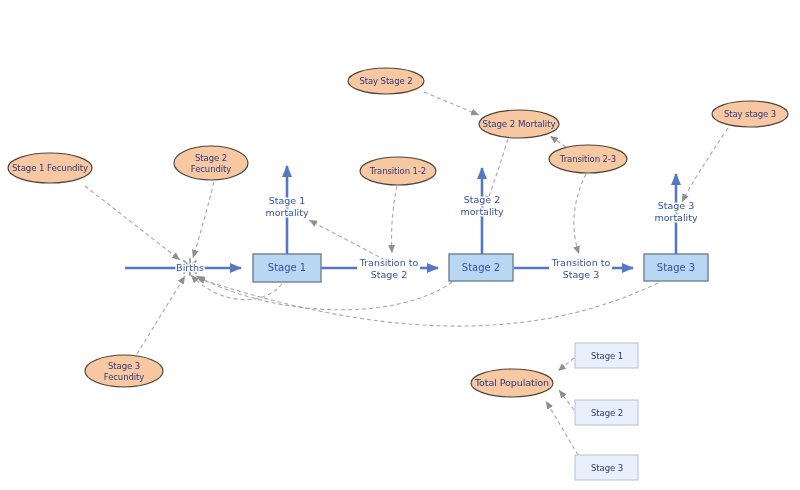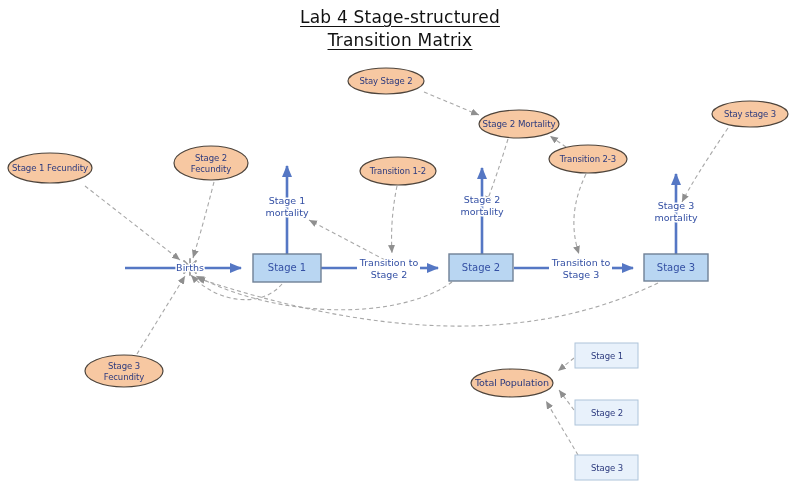--- a/index.html
+++ b/index.html
@@ -26,24 +26,20 @@
   text{font-family:"DejaVu Sans",sans-serif;fill:var(--label-text);text-anchor:middle;}
   .etext{font-size:8.5px;fill:#2c3a7e;letter-spacing:-0.1px;}
   .ftext{font-size:9.5px;paint-order:stroke;stroke:#ffffff;stroke-width:3px;stroke-linejoin:round;}
   .stext{font-size:10px;}
   .jx{stroke:#9a9a9a;stroke-width:1.8;stroke-linecap:round;}
 </style>
 </head>
 <body>
 
 <div id="canvas">
-  <div id="title">
-    <div>Lab 4 Stage-structured</div>
-    <div class="l2"><span>Transition Matrix</span></div>
-  </div>
 
   <svg width="800" height="490" viewBox="0 0 800 490">
     <defs>
       <marker id="ah-gray" markerUnits="userSpaceOnUse" markerWidth="9" markerHeight="8" refX="8" refY="3.5" orient="auto">
         <path d="M0,0 L8,3.5 L0,7 Z" fill="#8f8f8f"></path>
       </marker>
       <marker id="ah-blue" markerUnits="userSpaceOnUse" markerWidth="14" markerHeight="12" refX="11" refY="5" orient="auto">
         <path d="M0,0 L12,5 L0,10 Z" fill="#5577c4"></path>
       </marker>
     </defs>

